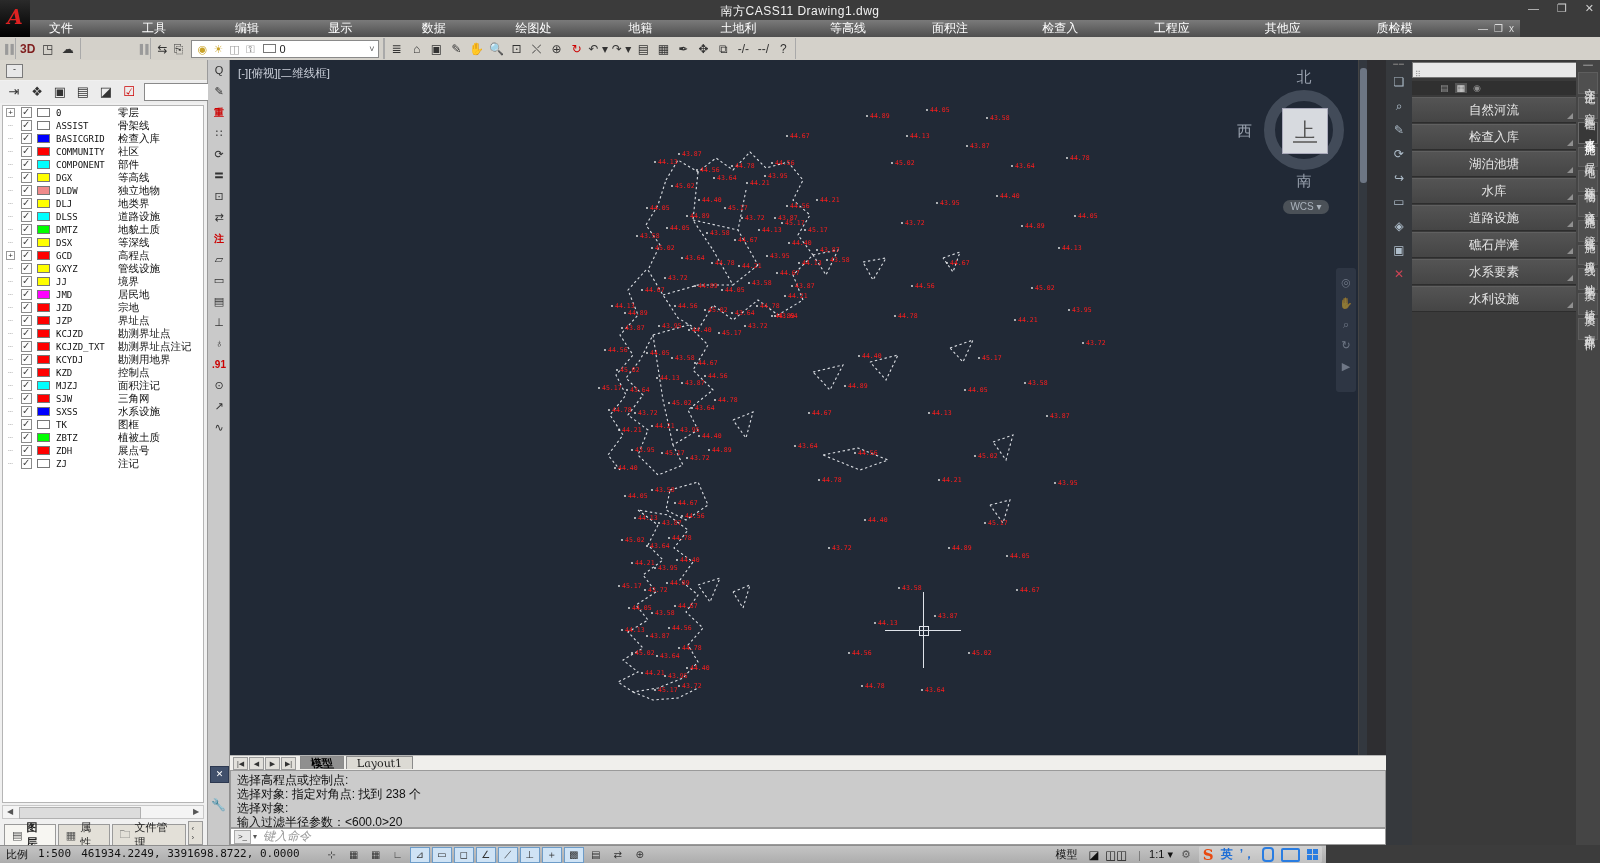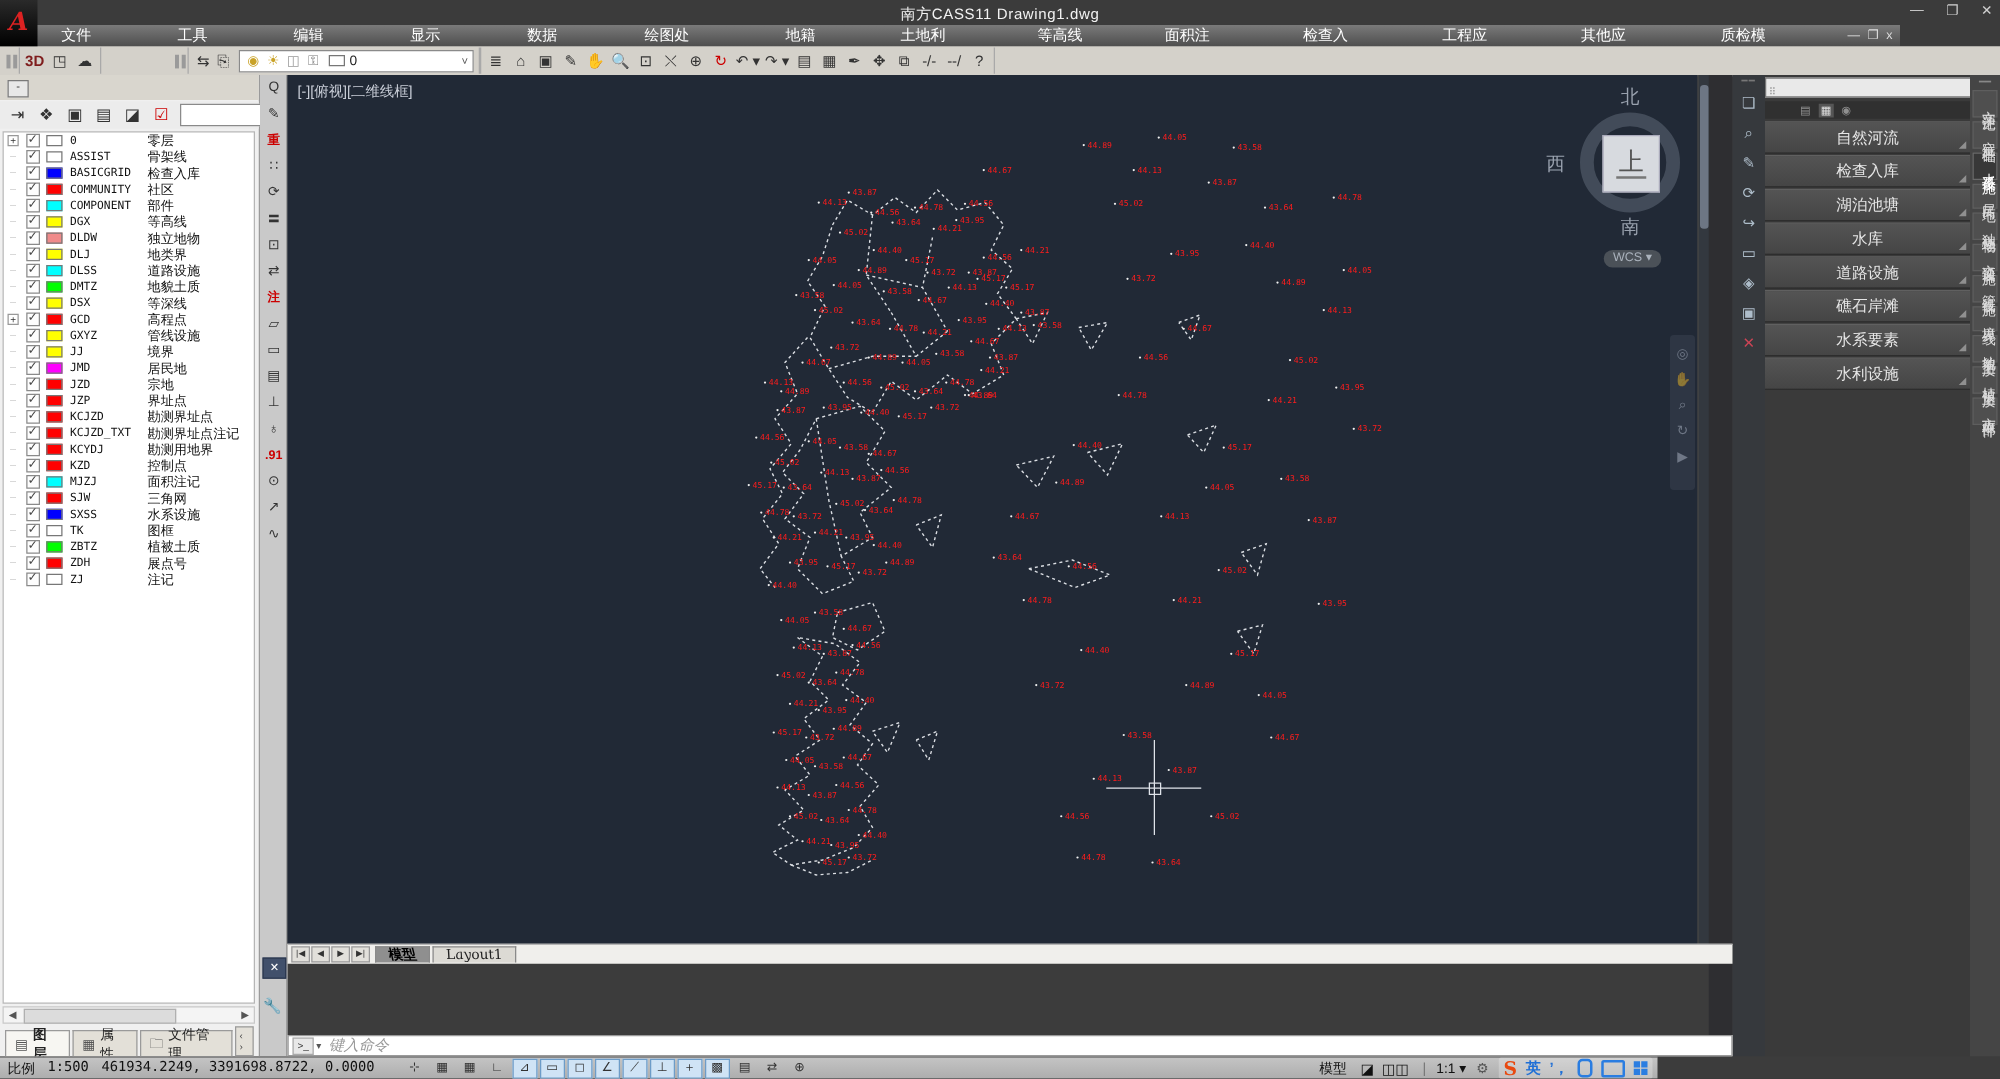--- a/index.html
+++ b/index.html
@@ -876,20 +876,24 @@
   <div id="tabs-row">
     <div class="vcr" id="tab-nav">
         <span>|◀</span>
         <span>◀</span>
         <span>▶</span>
         <span>▶|</span>
       </div>
     <div id="lay-tabs"><span class="lay-tab active"><span>模型</span></span><span class="lay-tab italic"><span>Layout1</span></span></div>
   </div>
 
+  <div id="cmd-history">选择高程点或控制点:
+选择对象: 指定对角点: 找到 238 个
+选择对象:
+输入过滤半径参数：&lt;600.0&gt;20</div>
   <div id="cmd-input">
     <span class="prompt">&gt;_</span>
     <span class="chev">▾</span>
     <span class="ph">键入命令</span>
   </div>
 
   <div id="statusbar">
     <div id="sb-left">
       <span>比例</span>
       <span>1:500</span>

